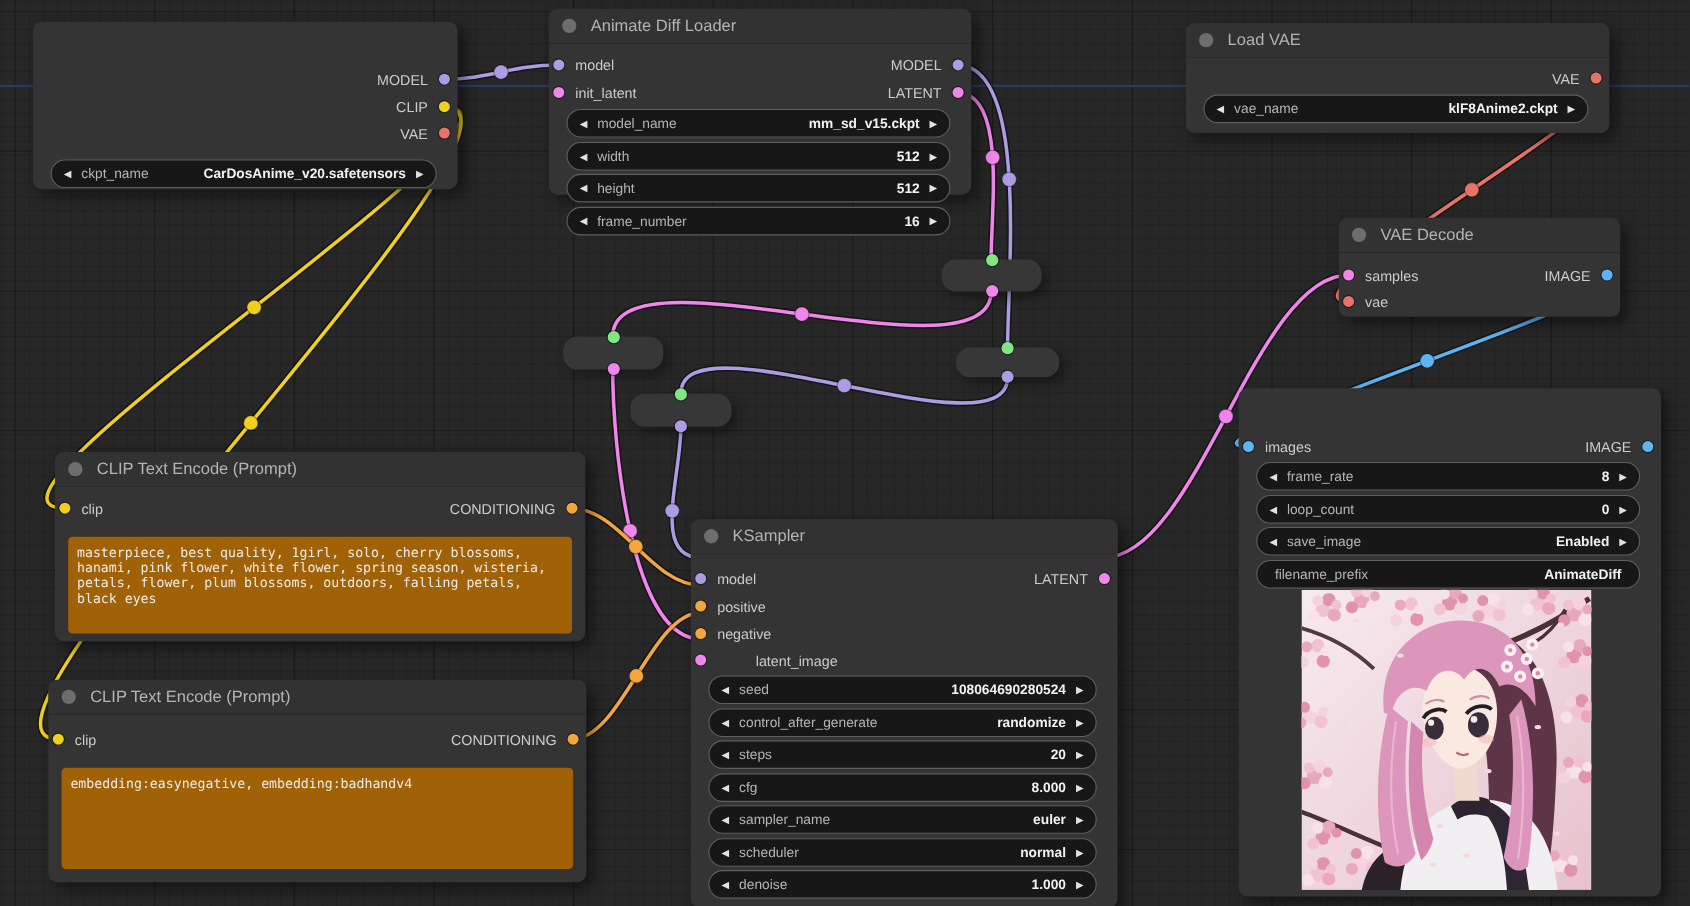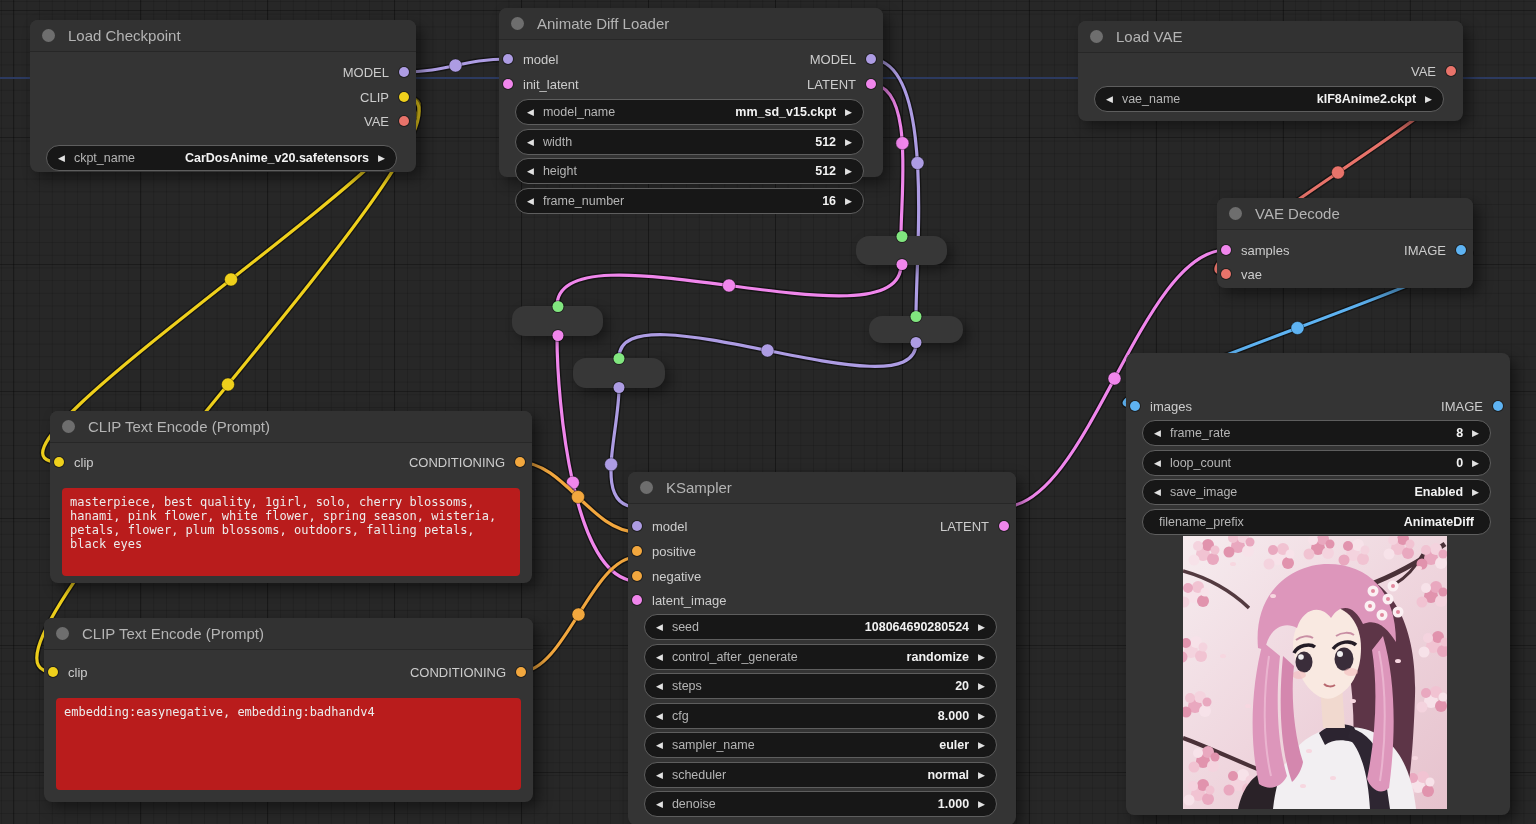--- a/index.html
+++ b/index.html
@@ -34,21 +34,21 @@
   .widget{position:absolute;left:16px;right:19px;height:24px;background:#171717;
     border:1px solid #5e5e5e;border-radius:13px;display:flex;align-items:center;
     font-size:12.5px;color:#b5b5b5;overflow:hidden;}
   .widget .arrow{font-size:9px;color:#e2e2e2;line-height:24px;}
   .widget .arrow.left{padding:0 9px 0 11px;}
   .widget .arrow.right{padding:0 11px 0 9px;}
   .widget .wlabel{color:#b5b5b5;}
   .widget .wvalue{margin-left:auto;color:#f2f2f2;font-weight:bold;}
   .widget.no-arrows .wlabel{padding-left:16px;}
   .widget.no-arrows .wvalue{padding-right:16px;}
-  .prompt-textarea{position:absolute;left:12px;right:12px;background:#b91c1c;border-radius:4px;
+  .prompt-textarea{position:absolute;left:12px;right:12px;background:#a16207;border-radius:4px;
     color:#ececec;font-family:"DejaVu Sans Mono",monospace;font-size:12px;line-height:1.18;
     padding:7px 8px;white-space:pre-wrap;box-sizing:border-box;}
   .image-preview{position:absolute;overflow:hidden;background:#111;}
   .reroute{position:absolute;background:#373737;border-radius:13px;
     box-shadow:5px 5px 12px rgba(0,0,0,.4);z-index:2;}
   .reroute .rport{position:absolute;left:50%;width:11px;height:11px;border-radius:50%;
     transform:translateX(-50%);box-shadow:0 0 0 1px rgba(0,0,0,.4);}
   .reroute .rport.top{top:-5px;}
   .reroute .rport.bottom{bottom:-5px;}
 </style>
@@ -95,24 +95,20 @@
       <path d="M1003,507 C1088.0654160043905,507 1140.9345839956095,250 1226,250" fill="none" stroke="#f086ec" stroke-width="3.2"></path>
       <circle cx="1114.5" cy="378.5" r="6.5" fill="#f086ec" stroke="rgba(0,0,0,0.35)" stroke-width="1"></circle>
       <path d="M1450,71 C1525.5748800859121,71 1150.4251199140879,274 1226,274" fill="none" stroke="rgba(0,0,0,0.45)" stroke-width="6"></path>
       <path d="M1450,71 C1525.5748800859121,71 1150.4251199140879,274 1226,274" fill="none" stroke="#e8736a" stroke-width="3.2"></path>
       <circle cx="1338" cy="172.5" r="6.5" fill="#e8736a" stroke="rgba(0,0,0,0.35)" stroke-width="1"></circle>
       <path d="M1460,250 C1550.1252600551034,250 1044.8747399448966,406 1135,406" fill="none" stroke="rgba(0,0,0,0.45)" stroke-width="6"></path>
       <path d="M1460,250 C1550.1252600551034,250 1044.8747399448966,406 1135,406" fill="none" stroke="#5eb3f2" stroke-width="3.2"></path>
       <circle cx="1297.5" cy="328" r="6.5" fill="#5eb3f2" stroke="rgba(0,0,0,0.35)" stroke-width="1"></circle>
     </svg>
     <div class="node" style="left: 30px; top: 20px; width: 386px; height: 152px;">
-      <div class="node-title">
-        <span class="title-dot" style="background: rgb(110, 110, 110);"></span>
-        <span class="title-text">Load Checkpoint</span>
-      </div>
       <div class="slot out" style="top: 42px;">
         <span class="port" style="background: rgb(173, 156, 227);"></span>
         <span class="slot-label">MODEL</span>
       </div>
       <div class="slot out" style="top: 67px;">
         <span class="port" style="background: rgb(239, 208, 28);"></span>
         <span class="slot-label">CLIP</span>
       </div>
       <div class="slot out" style="top: 91px;">
         <span class="port" style="background: rgb(232, 115, 106);"></span>
@@ -248,21 +244,21 @@
         <span class="slot-label">model</span>
       </div>
       <div class="slot in" style="top: 69px; align-items: center;">
         <span class="port" style="background: rgb(242, 167, 62);"></span>
         <span class="slot-label">positive</span>
       </div>
       <div class="slot in" style="top: 94px;">
         <span class="port" style="background: rgb(242, 167, 62);"></span>
         <span class="slot-label">negative</span>
       </div>
-      <div class="slot in" style="top: 118px;">
+      <div class="slot in" style="top: 118px; gap: 35px;">
         <span class="port" style="background: rgb(240, 134, 236);"></span>
         <span class="slot-label">latent_image</span>
       </div>
       <div class="slot out" style="top: 44px;">
         <span class="port" style="background: rgb(240, 134, 236);"></span>
         <span class="slot-label">LATENT</span>
       </div>
       <div class="widget" style="top: 142px;">
         <span class="arrow left">◀</span>
         <span class="wlabel">seed</span>

